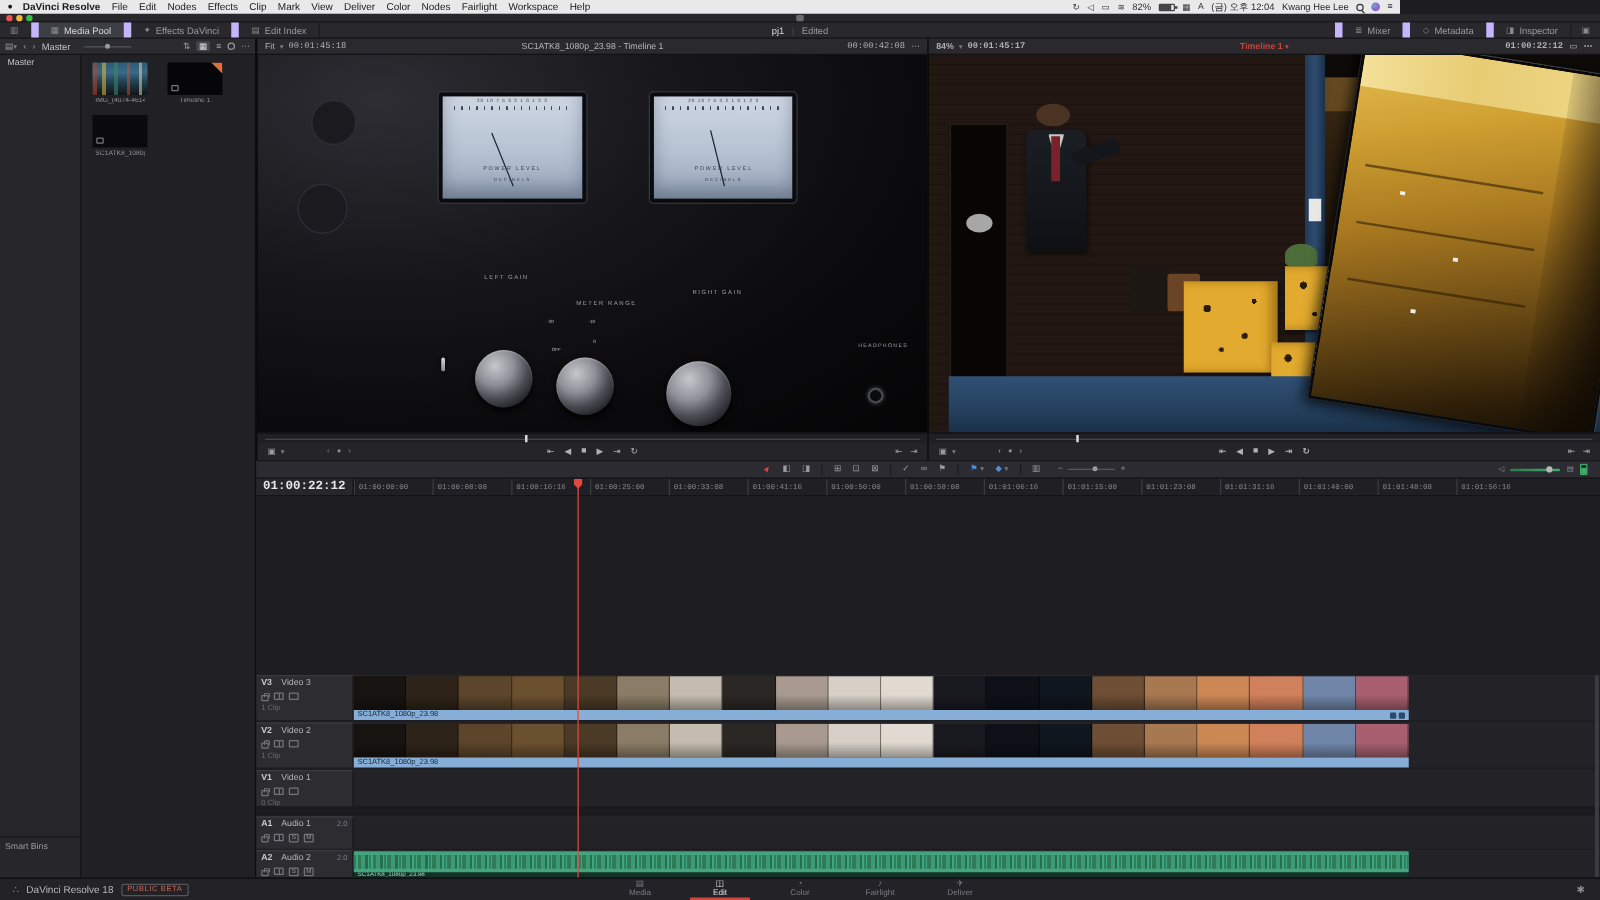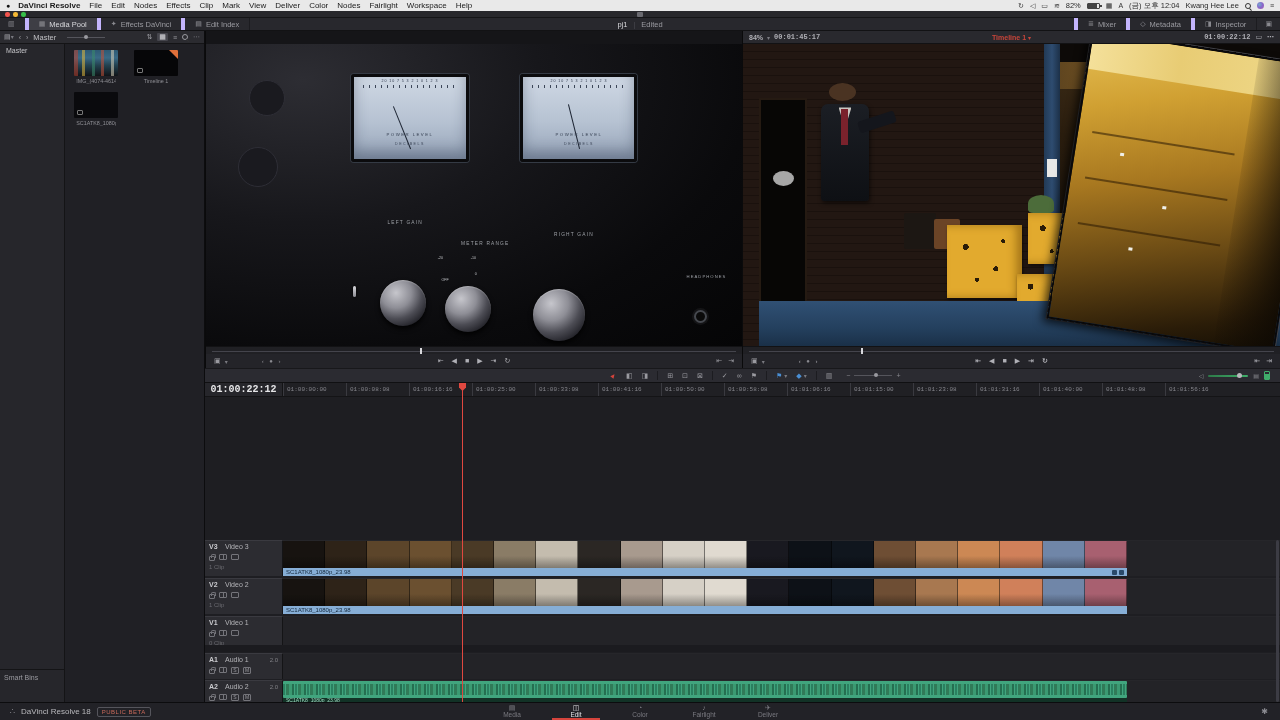--- a/index.html
+++ b/index.html
@@ -1,21 +1,21 @@
 <!DOCTYPE html>
 <html><head>
 <meta charset="utf-8">
 <style>
   * { margin:0; padding:0; box-sizing:border-box; }
   html,body { width:1280px; height:720px; overflow:hidden; background:#101012;
     font-family:"Liberation Sans","DejaVu Sans",sans-serif; -webkit-font-smoothing:antialiased; }
   #app { position:relative; width:1280px; height:720px; background:#1d1d21; }
 
   
-  .menubar { position:absolute; left:0; top:0; width:1280px; height:11px; background:#e9e9e9;
+  .menubar { position:absolute; left:0; top:0; width:1120px; height:11px; background:#e9e9e9;
     display:flex; align-items:center; font-size:8px; color:#1a1a1a; padding:0 6px; z-index:50; }
   .menubar .apple { font-size:7px; margin-right:8px; color:#111; }
   #menu-items { display:flex; gap:9px; }
   #menu-items .mitem { white-space:nowrap; }
   #menu-items .mitem.app { font-weight:bold; }
   .mstatus { margin-left:auto; display:flex; align-items:center; gap:6px; color:#2a2a2a; }
   .mstatus .micon { font-size:7px; color:#333; }
   .mstatus .mtext { font-size:7.5px; }
   .batt { width:13px; height:6px; border:1px solid #444; border-radius:1px; position:relative; }
   .batt::before { content:''; position:absolute; left:0; top:0; bottom:0; width:80%; background:#444; }
@@ -34,21 +34,21 @@
   .tdot.y { left:13px; background:#f5b935; }
   .tdot.g { left:21px; background:#38c149; }
   .proxy-ic { position:absolute; left:637px; top:1px; width:6px; height:5px; background:#6a6a70; border-radius:1px; }
 
   
   .topbar { position:absolute; left:0; top:18px; width:1280px; height:13px; background:#28282d;
     border-bottom:1px solid #121214; display:flex; align-items:center; font-size:7.5px; color:#9a9aa0; }
   .tb-panelic { margin:0 10px 0 8px; font-size:7px; color:#8a8a90; }
   #tb-left { display:flex; align-items:center; height:100%; }
   .tb-btn { display:flex; align-items:center; gap:4px; padding:0 10px; height:100%;
-    border-left:4px solid #c4b5fd; white-space:nowrap; }
+    border-left:6px solid #c4b5fd; white-space:nowrap; }
   .tb-btn:last-child { border-right:1px solid #1c1c20; }
   .tb-btn .ic { font-size:7px; color:#8a8a90; }
   .tb-btn.active { background:#3e3e45; color:#d8d8dc; }
   .tb-center { position:absolute; left:50%; transform:translateX(-50%); display:flex; gap:6px; align-items:center; }
   .tb-center .pj { color:#d8d8dc; font-weight:normal; }
   .tb-center .sep { color:#4a4a50; }
   #tb-right { margin-left:auto; display:flex; height:100%; align-items:center; }
   .tb-lastic { margin:0 8px; font-size:7px; color:#8a8a90; }
 
   
@@ -371,20 +371,32 @@
         <div class="mclip">
           <div class="thumb th-dark">
             <span class="mini-ic"></span>
           </div>
           <div class="cap">SC1ATK8_1080p_23.98</div>
         </div>
       </div>
   </div>
 
   <div class="viewer sourcev">
+    <div class="v-header">
+      <div class="lft">
+        <span>Fit</span>
+        <span class="caret">▾</span>
+        <span class="tc">00:01:45:18</span>
+      </div>
+      <span class="ttl">SC1ATK8_1080p_23.98 - Timeline 1</span>
+      <div class="rgt">
+        <span class="tc">00:00:42:08</span>
+        <span>⋯</span>
+      </div>
+    </div>
     <div class="v-video">
       <div class="amp">
         <div class="edge-knob" style="left:8%;top:12%;width:36px;height:36px"></div>
         <div class="edge-knob" style="left:6%;top:34%;width:40px;height:40px"></div>
         <div class="vu" style="left:27%;top:10%;width:22%;height:29%">
           <div class="scale">20 10 7 5 3 2 1 0 1 2 3</div>
           <div class="ticks"></div>
           <div class="needle" style="transform:rotate(-22deg)"></div>
           <div class="plabel">POWER LEVEL</div>
           <div class="plabel2">DECIBELS</div>

